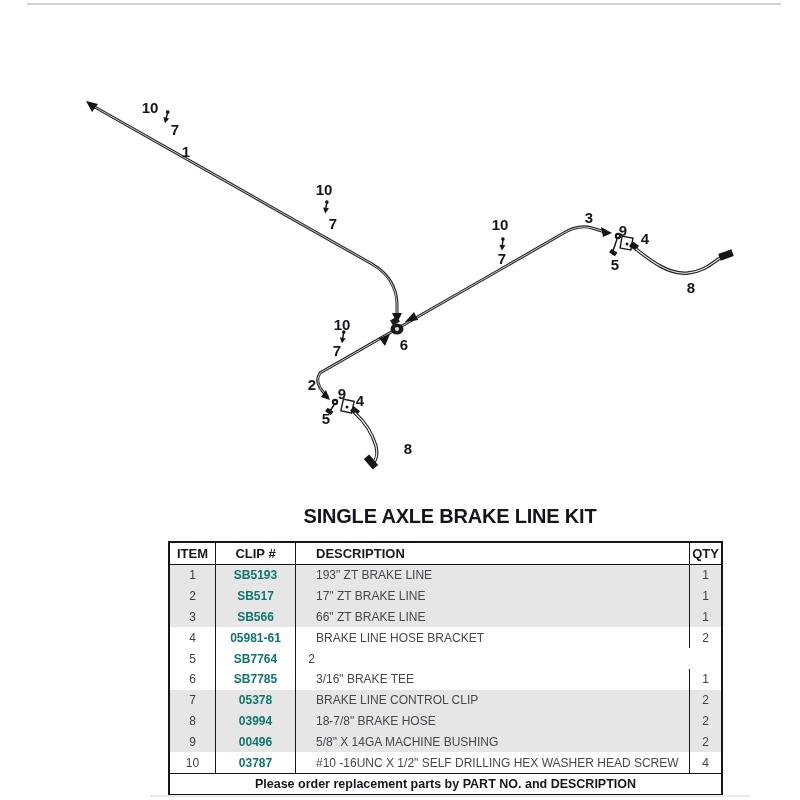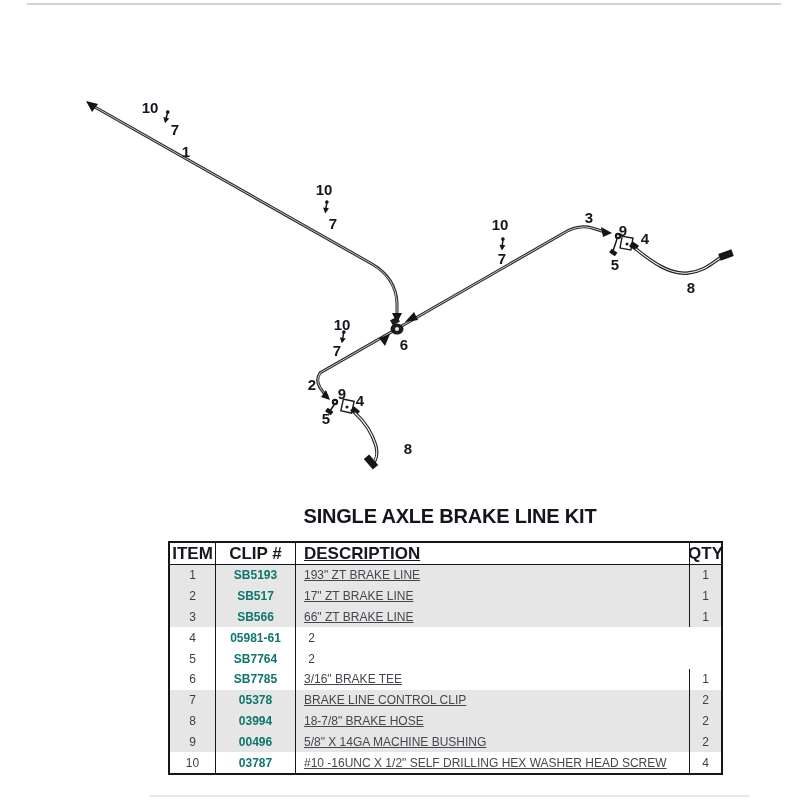--- a/index.html
+++ b/index.html
@@ -27,27 +27,27 @@
     text-align:center;font-size:20px;font-weight:800;letter-spacing:-.2px;color:#14141c;
     line-height:30px;
   }
 
   .parts-table{
     position:absolute;left:168px;top:541px;width:555px;
     border:2px solid #15151b;box-sizing:border-box;background:#fff;
     font-size:12px;
   }
   .t-row,.t-header{display:flex;align-items:stretch;}
-  .t-header{height:21px;font-weight:700;font-size:17px;border-bottom:1.6px solid #15151b;}
+  .t-header{height:21px;font-weight:700;font-size:13px;border-bottom:1.6px solid #15151b;}
   .t-row{height:20.8px;}
   .t-row.shaded{background:#e6e6e6;}
   .cell{display:flex;align-items:center;box-sizing:border-box;overflow:hidden;white-space:nowrap;}
   .c-item{width:45px;justify-content:center;}
   .c-part{width:80px;justify-content:center;border-left:1.6px solid #15151b;}
-  .c-desc{flex:1;justify-content:flex-start;padding-left:8px;border-left:1.6px solid #15151b;text-decoration:underline;}
+  .c-desc{flex:1;justify-content:flex-start;padding-left:20px;border-left:1.6px solid #15151b;}
   .c-qty{width:32px;justify-content:center;border-left:1.6px solid #15151b;}
   .t-row .c-item,.t-row .c-qty{color:#3e3e46;}
   .t-row .c-part{font-weight:700;color:#0f766e;}
   .t-row .c-desc{color:#46464e;}
   .t-footer{
     height:20px;border-top:1.6px solid #15151b;display:flex;align-items:center;justify-content:center;
     font-weight:700;font-size:12.5px;color:#15151d;
   }
 </style>
 </head>
@@ -168,20 +168,21 @@
       <div class="t-row shaded">
         <div class="cell c-item">3</div>
         <div class="cell c-part">SB566</div>
         <div class="cell c-desc">66" ZT BRAKE LINE</div>
         <div class="cell c-qty">1</div>
       </div>
 
       <div class="t-row">
         <div class="cell c-item">4</div>
         <div class="cell c-part">05981-61</div>
+        <div class="cell c-desc">BRAKE LINE HOSE BRACKET</div>
         <div class="cell c-qty">2</div>
       </div>
 
       <div class="t-row">
         <div class="cell c-item">5</div>
         <div class="cell c-part">SB7764</div>
         <div class="cell c-qty">2</div>
       </div>
 
       <div class="t-row">
@@ -213,15 +214,16 @@
       </div>
 
       <div class="t-row">
         <div class="cell c-item">10</div>
         <div class="cell c-part">03787</div>
         <div class="cell c-desc">#10 -16UNC X 1/2" SELF DRILLING HEX WASHER HEAD SCREW</div>
         <div class="cell c-qty">4</div>
       </div>
     </div>
 
+  <div class="t-footer">Please order replacement parts by PART NO. and DESCRIPTION</div>
 </div>
 
 <div class="bottom-artifact"></div>
 
 </body></html>

